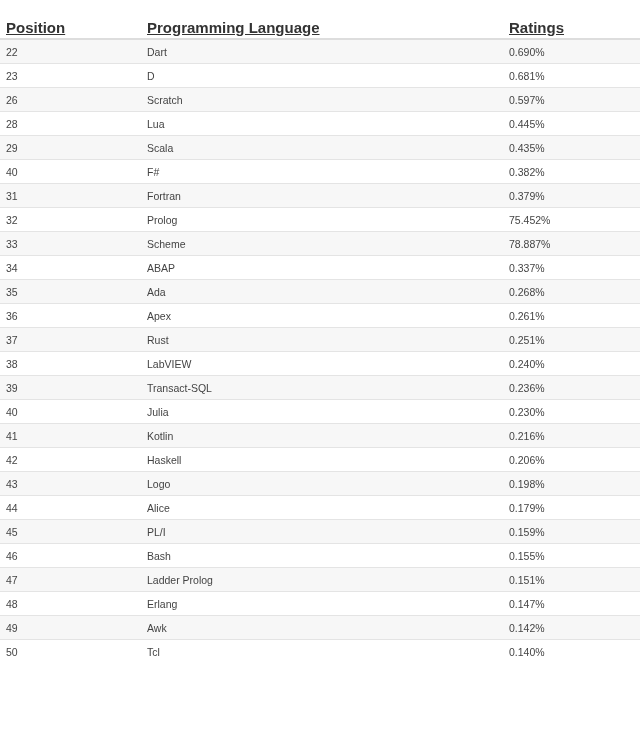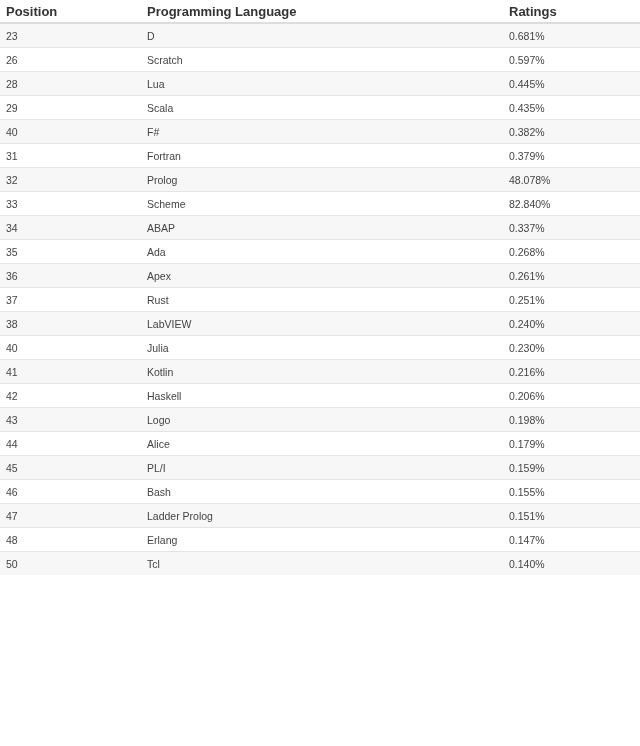--- a/index.html
+++ b/index.html
@@ -17,27 +17,28 @@
     table {
       width: 640px;
       border-collapse: collapse;
       table-layout: fixed;
     }
     col.c-pos { width: 141px; }
     col.c-lang { width: 362px; }
     col.c-rate { width: 137px; }
     th {
       text-align: left;
-      font-size: 13px;
+      font-size: 15px;
       font-weight: bold;
       color: #333333;
       height: 22px;
-      padding: 0 0 0 6px;
+      padding: 16px 0 0 6px;
       border-bottom: 2px solid #dddddd;
       vertical-align: middle;
+      text-decoration: underline;
     }
     td {
       font-size: 10.5px;
       color: #444444;
       height: 23px;
       padding: 0 0 0 6px;
       border-top: 1px solid #e4e4e4;
       vertical-align: middle;
       white-space: nowrap;
     }
@@ -55,20 +56,25 @@
     <col class="c-rate">
   </colgroup>
   <thead>
     <tr>
       <th>Position</th>
       <th>Programming Language</th>
       <th>Ratings</th>
     </tr>
   </thead>
   <tbody id="table-body">
+      <tr>
+        <td>22</td>
+        <td>Dart</td>
+        <td>0.690%</td>
+      </tr>
       <tr>
         <td>23</td>
         <td>D</td>
         <td>0.681%</td>
       </tr>
       <tr>
         <td>26</td>
         <td>Scratch</td>
         <td>0.597%</td>
       </tr>
@@ -88,26 +94,26 @@
         <td>0.382%</td>
       </tr>
       <tr>
         <td>31</td>
         <td>Fortran</td>
         <td>0.379%</td>
       </tr>
       <tr>
         <td>32</td>
         <td>Prolog</td>
-        <td>48.078%</td>
+        <td>75.452%</td>
       </tr>
       <tr>
         <td>33</td>
         <td>Scheme</td>
-        <td>82.840%</td>
+        <td>78.887%</td>
       </tr>
       <tr>
         <td>34</td>
         <td>ABAP</td>
         <td>0.337%</td>
       </tr>
       <tr>
         <td>35</td>
         <td>Ada</td>
         <td>0.268%</td>
@@ -119,20 +125,25 @@
       </tr>
       <tr>
         <td>37</td>
         <td>Rust</td>
         <td>0.251%</td>
       </tr>
       <tr>
         <td>38</td>
         <td>LabVIEW</td>
         <td>0.240%</td>
+      </tr>
+      <tr>
+        <td>39</td>
+        <td>Transact-SQL</td>
+        <td>0.236%</td>
       </tr>
       <tr>
         <td>40</td>
         <td>Julia</td>
         <td>0.230%</td>
       </tr>
       <tr>
         <td>41</td>
         <td>Kotlin</td>
         <td>0.216%</td>
@@ -166,18 +177,23 @@
         <td>47</td>
         <td>Ladder Prolog</td>
         <td>0.151%</td>
       </tr>
       <tr>
         <td>48</td>
         <td>Erlang</td>
         <td>0.147%</td>
       </tr>
       <tr>
+        <td>49</td>
+        <td>Awk</td>
+        <td>0.142%</td>
+      </tr>
+      <tr>
         <td>50</td>
         <td>Tcl</td>
         <td>0.140%</td>
       </tr>
     </tbody>
 </table>
 
 </body></html>

